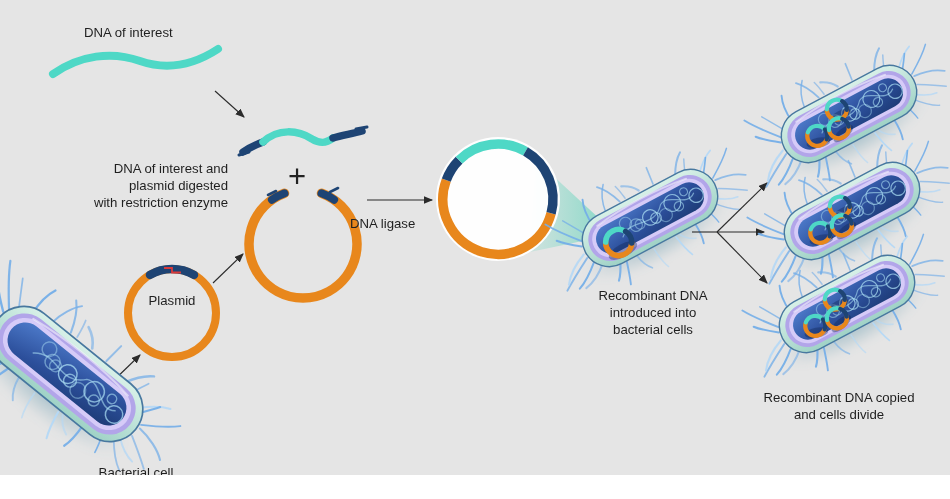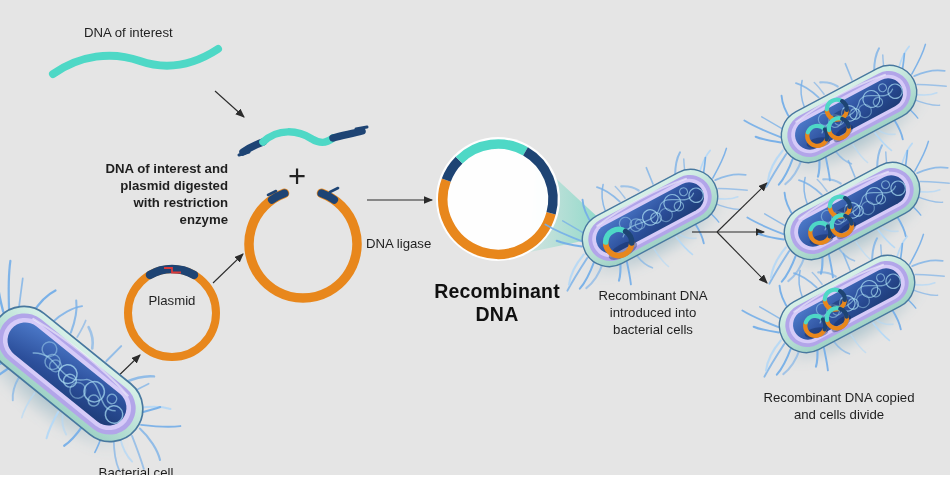--- a/index.html
+++ b/index.html
@@ -11,21 +11,21 @@
     font-family:"Liberation Sans",sans-serif;
   }
   #scene{position:absolute;left:0;top:0;}
   .label{
     position:absolute;
     color:#1f1f1f;
     font-size:13.2px;
     line-height:1.3;
     white-space:pre-line;
   }
-  .label.right{text-align:right;font-weight:bold;}
+  .label.right{text-align:right;}
   .label.center{text-align:center;}
   .plus-sign{
     font-size:31px;
     font-weight:400;
     color:#222;
   }
   .title{
     font-size:19.5px;
     font-weight:bold;
     color:#101010;
@@ -206,24 +206,22 @@
   </svg>
 
   <div class="label" style="left:84px;top:24px;">DNA of interest</div>
 
   <div class="label right" style="left:84px;top:160px;width:144px;">DNA of interest and
 plasmid digested
 with restriction enzyme</div>
 
   <div class="label plus-sign" style="left:288px;top:157px;">+</div>
 
-  <div class="label" style="left:366px;top:215px;margin-top:20px;">DNA ligase</div>
-
-  <div class="label center title" style="left:417px;top:280px;width:160px;">Recombinant
-DNA</div>
+  <div class="label" style="left:350px;top:215px;">DNA ligase</div>
+
 
   <div class="label center" style="left:583px;top:287px;width:140px;">Recombinant DNA
 introduced into
 bacterial cells</div>
 
   <div class="label center" style="left:749px;top:389px;width:180px;">Recombinant DNA copied
 and cells divide</div>
 
   <div class="label center" style="left:142px;top:292px;width:60px;">Plasmid</div>
 

